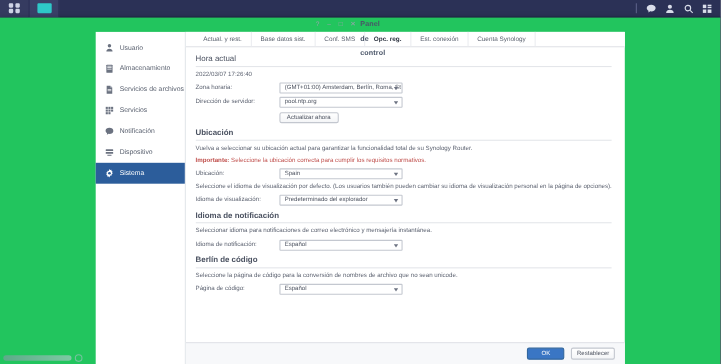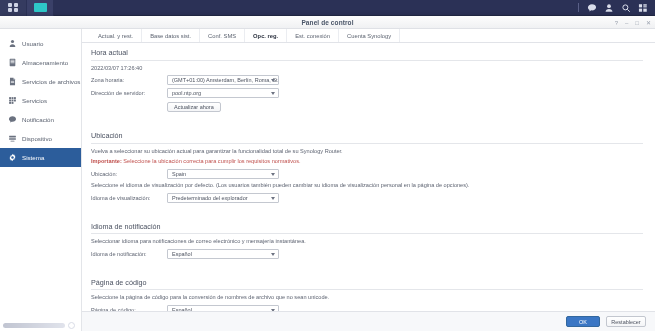--- a/index.html
+++ b/index.html
@@ -42,20 +42,21 @@
   .tb-ic { width: 11px; height: 11px; display:flex;align-items:center;justify-content:center; }
   .tb-ic svg { display: block; }
 
   
   .window {
     position: absolute; left: 0; top: 16px;
     width: 655px; height: 315px;
     background: #22c55e;
     display: flex; flex-direction: column;
     box-shadow: 0 1px 6px rgba(0,0,0,.35);
+    align-items: center;
   }
   .titlebar {
     height: 13px; position: relative; flex: 0 0 13px;
     background: linear-gradient(#fdfdfd,#f0f1f3);
     border-bottom: 1px solid #dfe1e6;
   }
   .titlebar .title {
     position: absolute; left: 0; right: 0; top: 0; line-height: 13px;
     text-align: center; font-size: 6.5px; font-weight: bold; color: #4a5568;
     letter-spacing: .1px;
@@ -104,21 +105,21 @@
 
   .content {
     flex: 1; overflow: hidden; padding: 5px 12px 0 9px;
     position: relative;
   }
 
   .sec-head {
     font-size: 7.2px; color: #4a5160; padding-bottom: 2.5px;
     border-bottom: 1px solid #e4e6ea; margin-bottom: 4px;
   }
-  .sec-head.sp { margin-top: 19px; }
+  .sec-head.sp { margin-top: 3px; font-weight: bold; }
 
   .plain {
     font-size: 5.6px; color: #5e6472; margin-bottom: 3px; line-height: 1.35;
   }
   .plain.warn { color: #c0504d; }
   .plain.warn b { color: #c0504d; font-weight: bold; }
 
   .row {
     display: flex; align-items: center; margin-bottom: 3.5px;
   }
@@ -395,21 +396,21 @@
         <div class="plain">Seleccionar idioma para notificaciones de correo electrónico y mensajería instantánea.</div>
 
         <div class="row">
           <div class="row-label">Idioma de notificación:</div>
           <div class="select w-note">
             <span>Español</span>
             <span class="caret"></span>
           </div>
         </div>
 
-        <div class="sec-head sp">Página de código</div>
+        <div class="sec-head sp">Berlín de código</div>
         <div class="plain">Seleccione la página de código para la conversión de nombres de archivo que no sean unicode.</div>
 
         <div class="row">
           <div class="row-label">Página de código:</div>
           <div class="select w-code">
             <span>Español</span>
             <span class="caret"></span>
           </div>
         </div>
 

